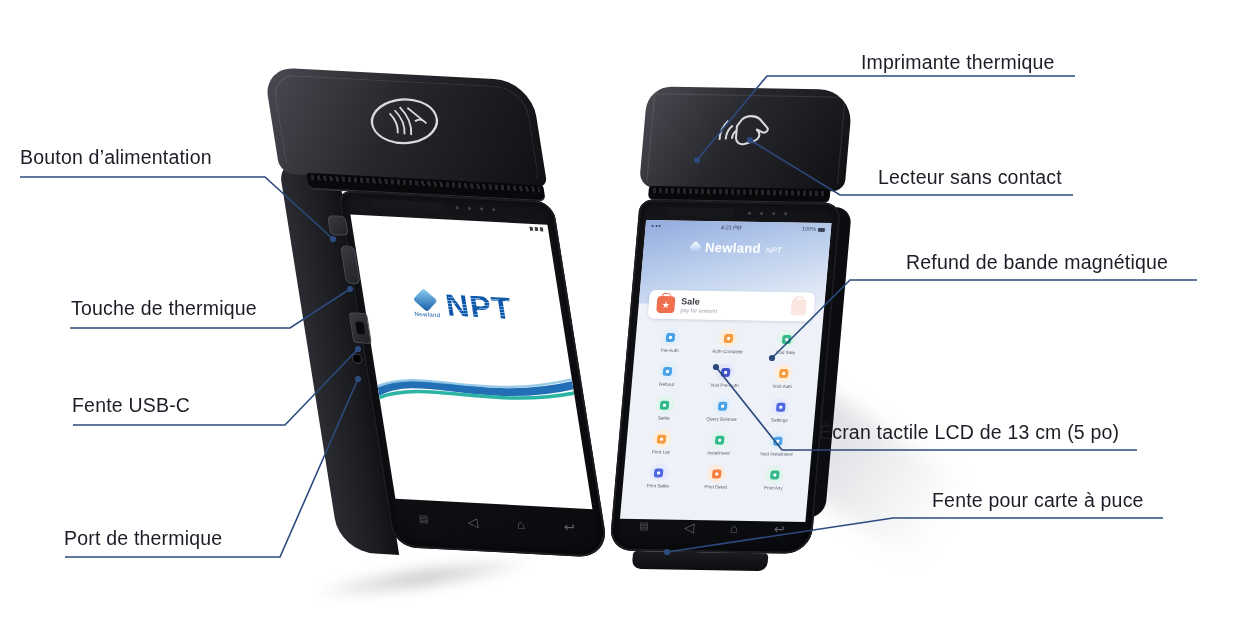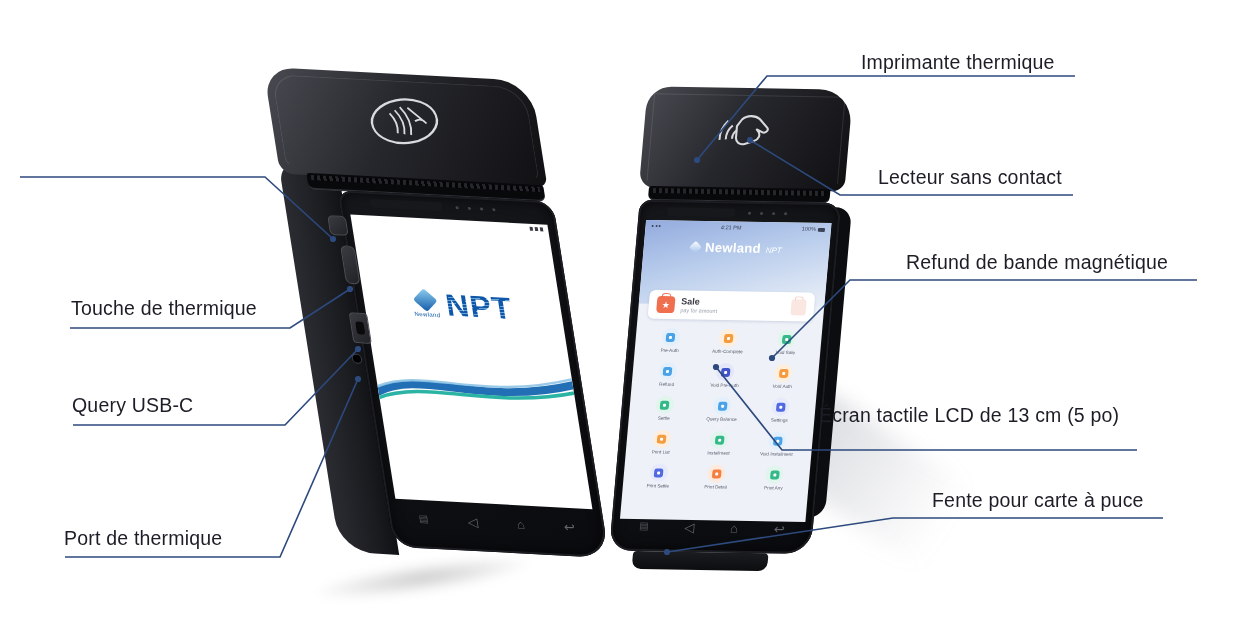--- a/index.html
+++ b/index.html
@@ -1,21 +1,21 @@
 <!DOCTYPE html>
 <html><head>
 <meta charset="utf-8">
 <style>
   html,body{margin:0;padding:0;background:#fff;}
   .canvas{position:relative;width:1250px;height:639px;background:#ffffff;overflow:hidden;
           font-family:"Liberation Sans",sans-serif;}
   
   .callout{position:absolute;font-size:19.5px;color:#1d1d27;letter-spacing:.2px;white-space:nowrap;z-index:7;}
   .c1{left:20px;top:146px}.c2{left:71px;top:297px}.c3{left:72px;top:394px}.c4{left:64px;top:527px}
-  .c5{left:861px;top:51px}.c6{left:878px;top:166px}.c7{left:906px;top:251px}.c8{left:819px;top:404px}
+  .c5{left:861px;top:51px}.c6{left:878px;top:166px}.c7{left:906px;top:251px}.c8{left:819px;top:421px}
   .c9{left:932px;top:489px}
   .leaders{position:absolute;inset:0;z-index:6;pointer-events:none;}
   .leaders polyline{fill:none;stroke:#2d4a7e;stroke-width:1.6px;}
   .leaders circle{fill:#2d4a7e;}
   
   .shadow-right{position:absolute;left:758px;top:438px;width:250px;height:95px;z-index:0;
     background:linear-gradient(90deg,rgba(130,136,148,.34),rgba(255,255,255,0) 80%);
     transform:rotate(34deg);filter:blur(10px);border-radius:40px;}
   .shadow-left{position:absolute;left:310px;top:563px;width:225px;height:30px;z-index:0;
     background:radial-gradient(ellipse,rgba(0,0,0,.20),rgba(0,0,0,0) 70%);
@@ -333,22 +333,23 @@
     <polyline points="1073,195 840,195 750,140"></polyline>
       <circle cx="750" cy="140" r="3.1"></circle>
     <polyline points="1197,280 850,280 772,358"></polyline>
       <circle cx="772" cy="358" r="3.1"></circle>
     <polyline points="1137,450 782,450 716,367"></polyline>
       <circle cx="716" cy="367" r="3.1"></circle>
     <polyline points="1163,518 893,518 667,552"></polyline>
       <circle cx="667" cy="552" r="3.1"></circle>
   </svg>
 
+  <div class="callout c1">Bouton d’alimentation</div>
   <div class="callout c2">Touche de thermique</div>
-  <div class="callout c3">Query USB-C</div>
+  <div class="callout c3">Fente USB-C</div>
   <div class="callout c4">Port de thermique</div>
   <div class="callout c5">Imprimante thermique</div>
   <div class="callout c6">Lecteur sans contact</div>
   <div class="callout c7">Refund de bande magnétique</div>
   <div class="callout c8">Écran tactile LCD de 13 cm (5 po)</div>
   <div class="callout c9">Fente pour carte à puce</div>
 
 </div>
 
 </body></html>

